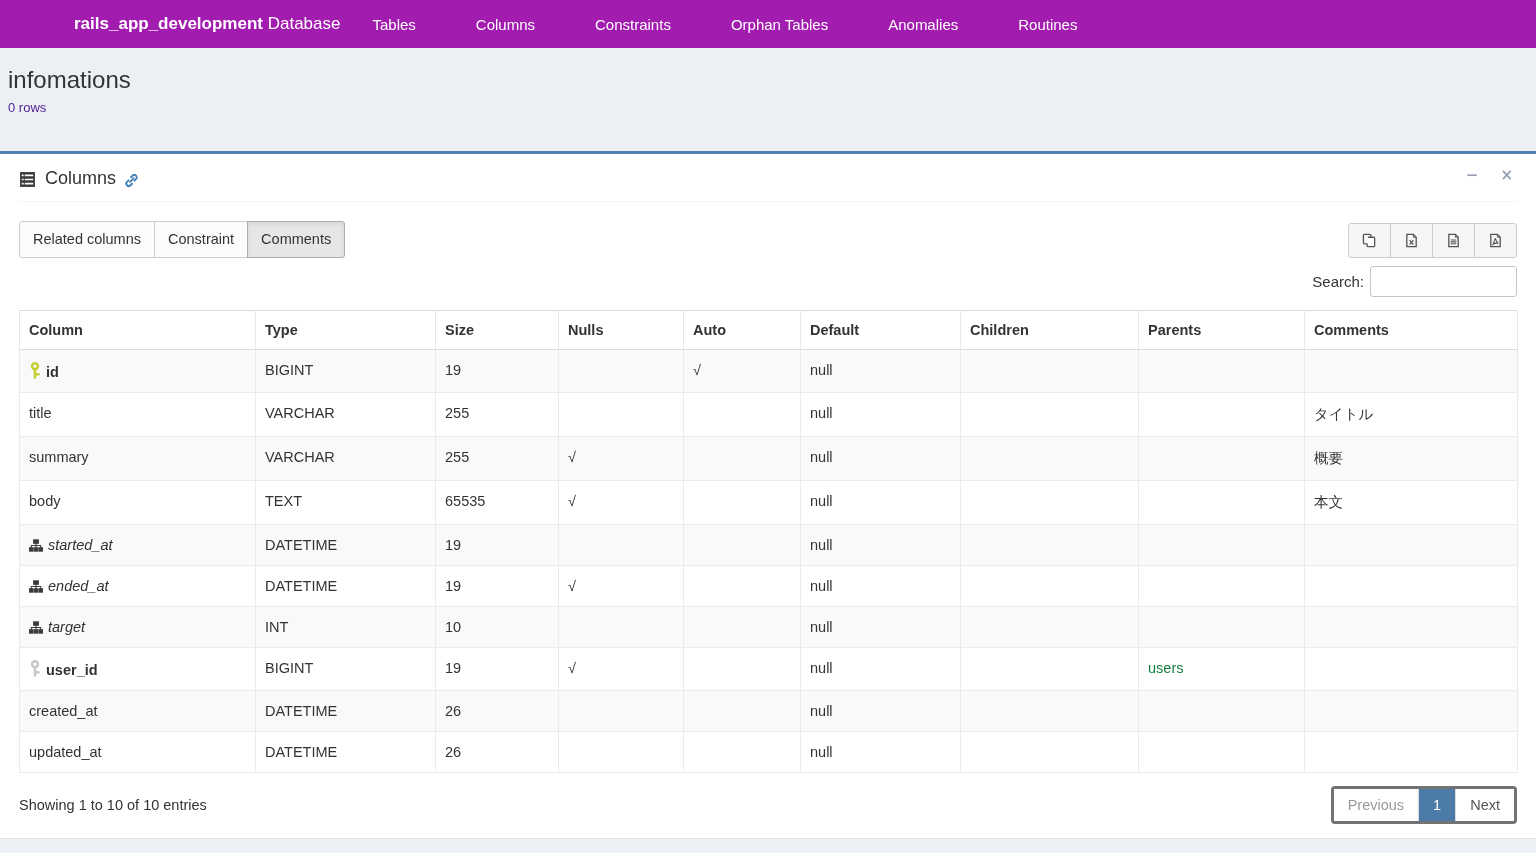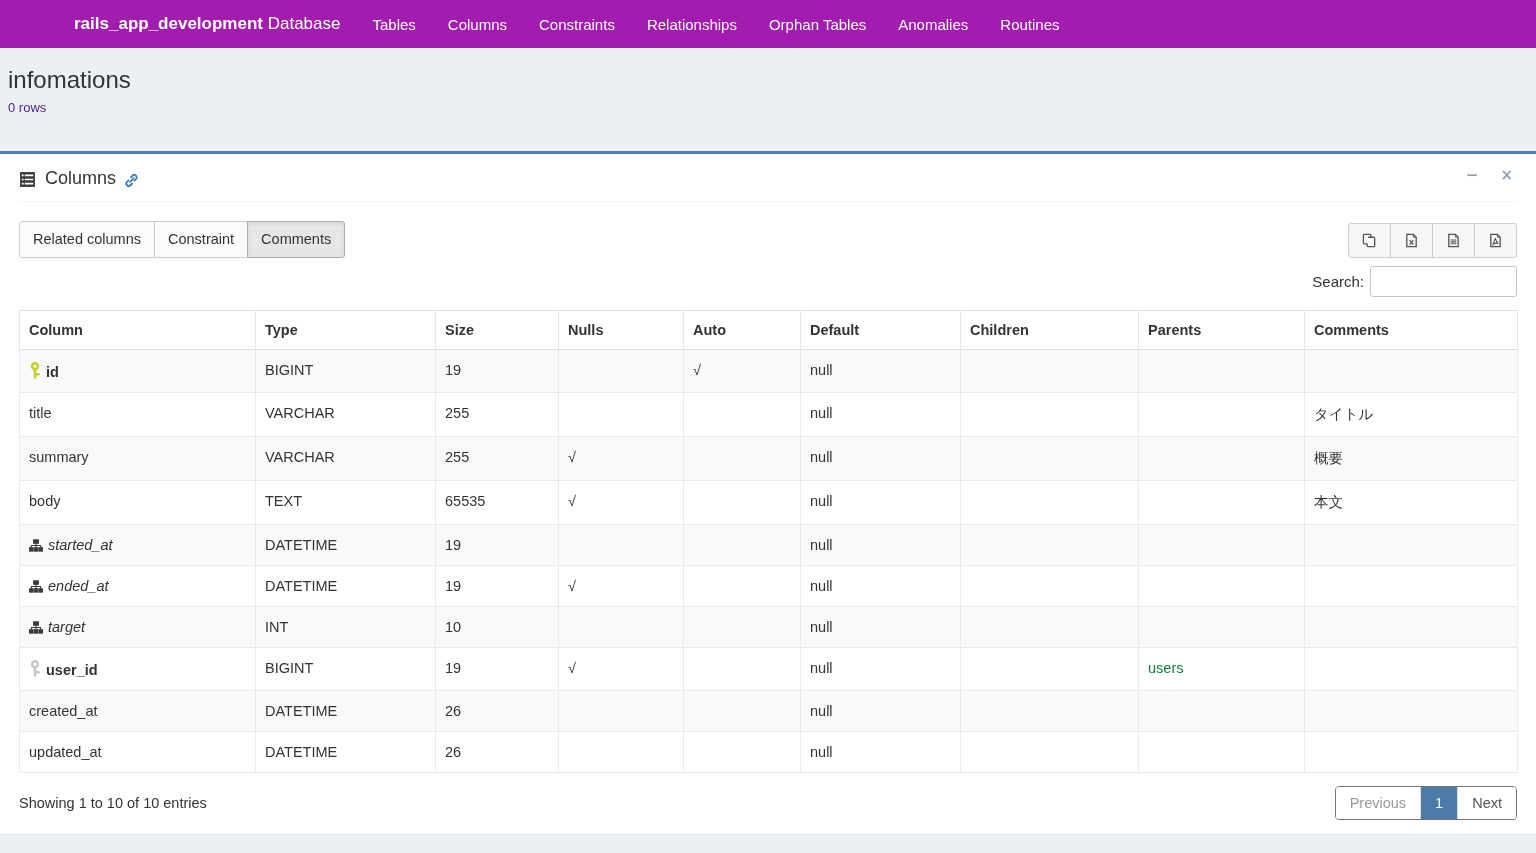--- a/index.html
+++ b/index.html
@@ -16,21 +16,21 @@
   .navbar {
     height: 48px;
     background: #a21caf;
     display: flex;
     align-items: center;
     padding-left: 74px;
     color: #fff;
   }
   .brand { font-size: 17px; margin-right: 16px; cursor: pointer; white-space: nowrap; }
   .brand b { font-weight: 700; }
-  .nav-items { display: flex; align-items: center; }
+  .nav-items { display: flex; align-items: center; gap: 28px; }
   .nav-item {
     font-size: 15px;
     padding: 14px 16px;
     color: #fdfdfd;
     cursor: pointer;
     white-space: nowrap;
   }
 
   
   .page-header { padding: 14px 8px 10px 8px; }
@@ -125,21 +125,21 @@
   .data-table tr.odd td { background: #f9f9f9; }
   .col-bold { font-weight: 700; }
   .col-italic { font-style: italic; }
   .cicon { display: inline-flex; vertical-align: -2px; margin-right: 5px; }
   .cicon:empty { display: none; }
   .plink { color: #15803d; text-decoration: none; cursor: pointer; }
 
   
   .table-footer { display: flex; justify-content: space-between; align-items: center; margin-top: 13px; }
   .info-text { font-size: 14.5px; color: #333; }
-  .pagination { display: inline-flex; border-radius: 4px; overflow: hidden; border: 1px solid #737373; }
+  .pagination { display: inline-flex; border-radius: 4px; overflow: hidden; border: 3px solid #737373; }
   .page-btn {
     padding: 8px 14px;
     font-size: 14.5px;
     background: #fff;
     border-left: 1px solid #ddd;
     cursor: pointer;
   }
   .page-btn:first-child { border-left: none; }
   .page-btn.prev { color: #999; }
   .page-btn.next { color: #555; }
@@ -147,21 +147,20 @@
 </style>
 </head>
 <body>
 
 <div class="navbar">
   <div class="brand"><b>rails_app_development</b><span> Database</span></div>
   <div class="nav-items">
     <div class="nav-item">Tables</div>
     <div class="nav-item">Columns</div>
     <div class="nav-item">Constraints</div>
-    <div class="nav-item">Relationships</div>
     <div class="nav-item">Orphan Tables</div>
     <div class="nav-item">Anomalies</div>
     <div class="nav-item">Routines</div>
   </div>
 </div>
 
 <div class="page-header">
   <div class="page-title">infomations</div>
   <div class="page-subtitle">0 rows</div>
 </div>

